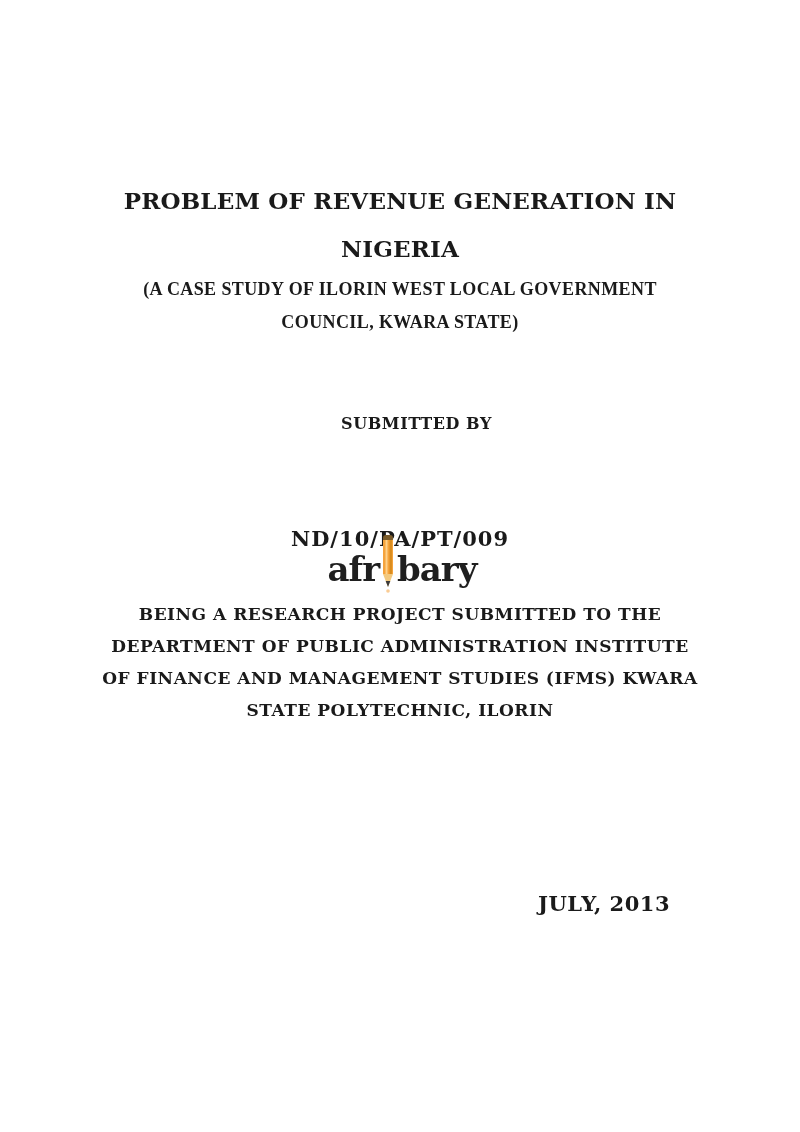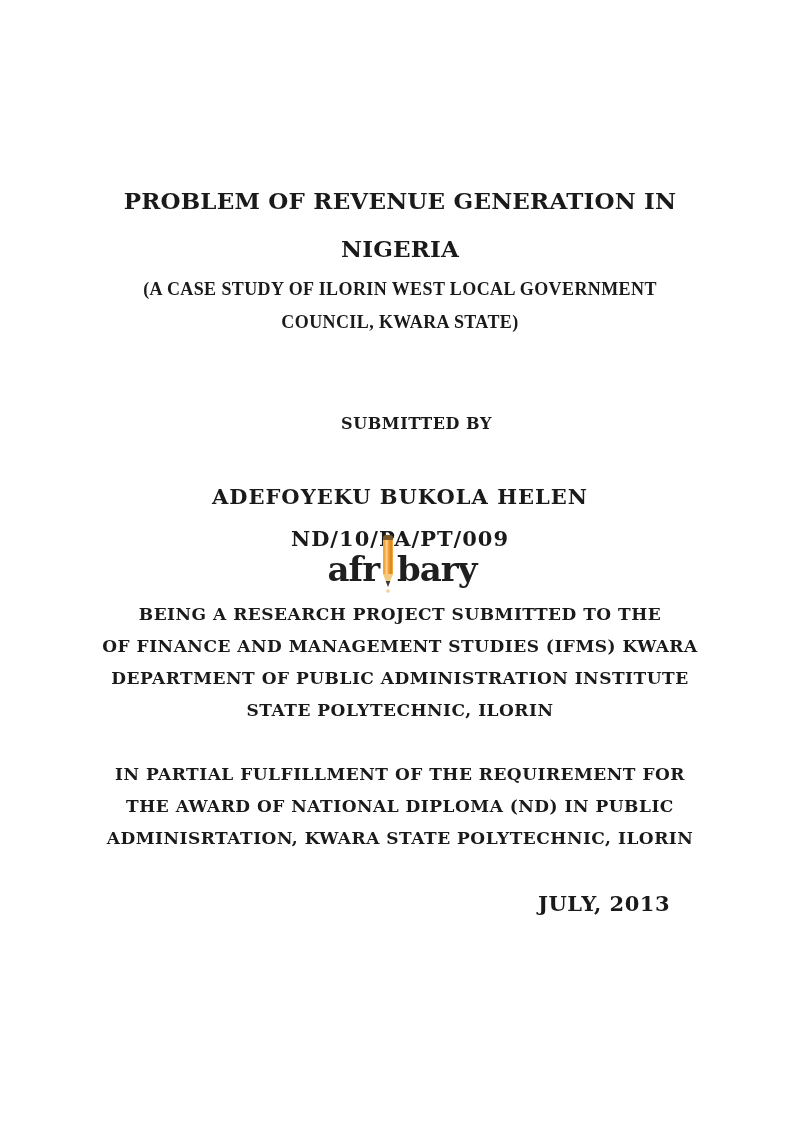--- a/index.html
+++ b/index.html
@@ -105,21 +105,20 @@
     <span class="line">NIGERIA</span>
   </h1>
 
   <h2 class="block subtitle-block">
     <span class="line">(A CASE STUDY OF ILORIN WEST LOCAL GOVERNMENT</span>
     <span class="line">COUNCIL, KWARA STATE)</span>
   </h2>
 
   <div class="block submitted-by">SUBMITTED BY</div>
 
-  <div class="block author-name">ADEFOYEKU BUKOLA HELEN</div>
 
   <div class="block matric-no">ND/10/PA/PT/009</div>
 
   <div class="watermark">
     <span class="brand-text">afr</span>
     <span>
       <svg width="16" height="58" viewBox="0 0 16 58" aria-hidden="true">
         <rect x="3" y="0" width="10" height="7" rx="3" fill="#7a5b2a"></rect>
         <rect x="3" y="5" width="10" height="34" fill="#f5a33c"></rect>
         <rect x="5.5" y="5" width="2" height="34" fill="#ffd28a"></rect>
@@ -127,26 +126,21 @@
         <polygon points="3,39 13,39 8,52" fill="#f3c97e"></polygon>
         <polygon points="5.7,46 10.3,46 8,52" fill="#3b3b3b"></polygon>
         <circle cx="8" cy="56" r="1.8" fill="#f5a33c" opacity="0.55"></circle>
       </svg>
     </span>
     <span class="brand-text">bary</span>
   </div>
 
   <div class="block statement-1">
     <span class="line">BEING A RESEARCH PROJECT SUBMITTED TO THE</span>
+    <span class="line">DEPARTMENT OF PUBLIC ADMINISTRATION INSTITUTE</span>
     <span class="line">OF FINANCE AND MANAGEMENT STUDIES (IFMS) KWARA</span>
-    <span class="line">DEPARTMENT OF PUBLIC ADMINISTRATION INSTITUTE</span>
     <span class="line">STATE POLYTECHNIC, ILORIN</span>
   </div>
 
-  <div class="block statement-2">
-    <span class="line">IN PARTIAL FULFILLMENT OF THE REQUIREMENT FOR</span>
-    <span class="line">THE AWARD OF NATIONAL DIPLOMA (ND) IN PUBLIC</span>
-    <span class="line">ADMINISRTATION, KWARA STATE POLYTECHNIC, ILORIN</span>
-  </div>
 
   <div class="date-block">JULY, 2013</div>
 
 </div>
 
 </body></html>

